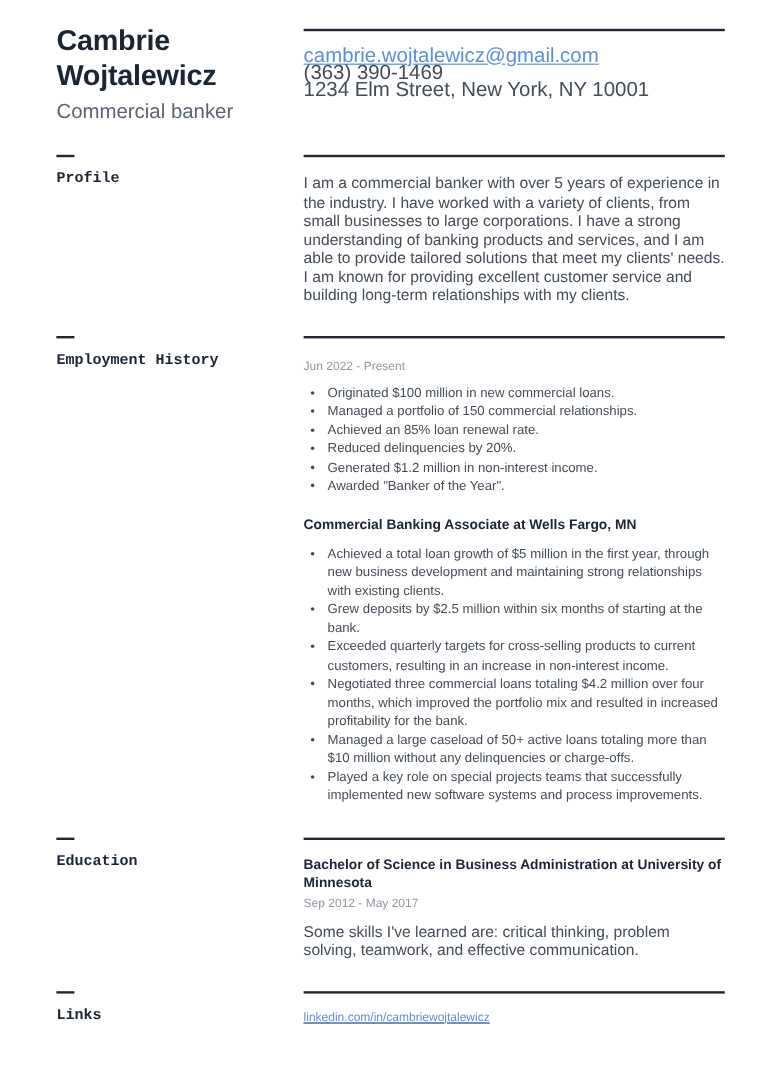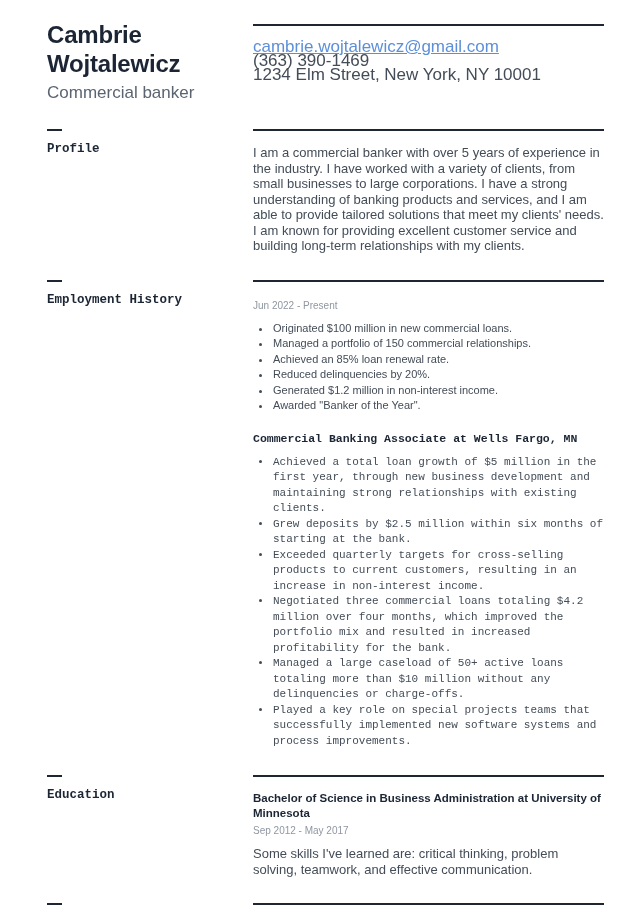--- a/index.html
+++ b/index.html
@@ -41,21 +41,21 @@
   .section { margin-top:26px; }
   .dash { width:15px; height:2px; background:#1e2631; margin-bottom:11px; }
   .section-title {
     font-size:12.5px; font-weight:700; color:#1b2534; line-height:15px;font-family:Liberation Mono, monospace;
   }
   .section-body { border-top:2px solid #1e2631; padding-top:14px; }
 
   .body-text { font-size:13px; line-height:15.5px; color:#434c57; }
 
   
-  .job + .job { margin-top:17px;font-family:Liberation Mono, monospace; }
+  .job + .job { margin-top:17px; }
   .job-title, .degree-title {
     font-size:11.5px; font-weight:700; color:#1b2534; line-height:15px;
   }
   .job-period {
     font-size:10px; color:#9097a1; line-height:13px; margin-top:3px;
   }
   ul.bullets { margin-top:9px; padding-left:19px; list-style:disc; }
   ul.bullets li {
     font-size:11px; line-height:15.5px; color:#434c57;
     padding-left:1px;

